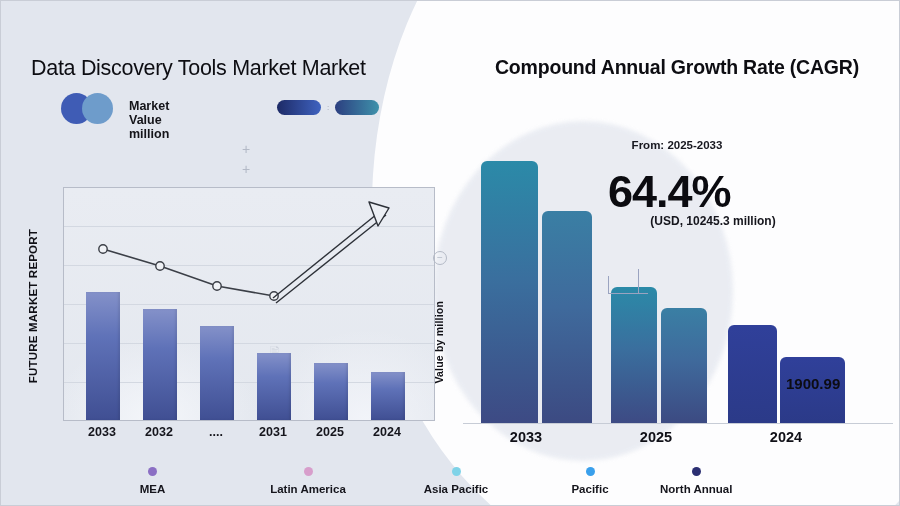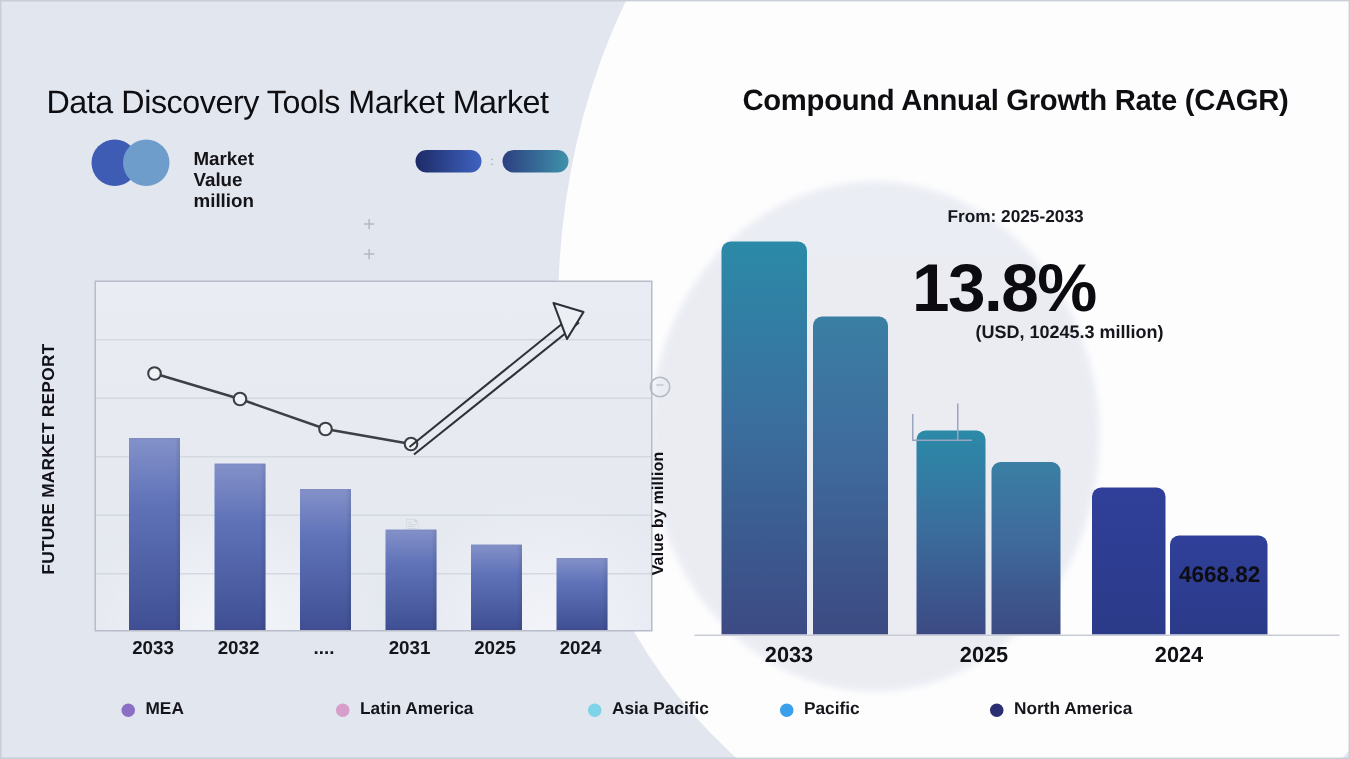--- a/index.html
+++ b/index.html
@@ -111,21 +111,21 @@
     position: absolute; left: 62px; top: 424px; width: 372px; height: 20px;
   }
   .xlab {
     position: absolute; font-size: 12.5px; font-weight: bold; color: #15151c;
     text-align: center; width: 54px;
   }
   .legend-bottom {
     position: absolute; left: 80px; top: 466px; width: 740px;
     display: flex; align-items: center;
   }
-  .lg-item { display: flex; align-items: center; gap: 7px; }
+  .lg-item { display: flex; align-items: center; gap: 7px; flex-direction: column; }
   .lg-dot { width: 9px; height: 9px; border-radius: 50%; }
   .lg-txt { font-size: 11.5px; font-weight: bold; color: #15151c; white-space: nowrap; }
 
   .minus-icon {
     position: absolute; left: 432px; top: 250px;
     width: 14px; height: 14px; border: 1px solid #b4bac6; border-radius: 50%;
     color: #b4bac6; font-size: 10px; line-height: 12px; text-align: center;
   }
   .ghost-icon { position: absolute; color: #cdd2dc; font-size: 12px; }
 
@@ -248,39 +248,39 @@
       <div class="xlab" style="left:126px;">....</div>
       <div class="xlab" style="left:183px;">2031</div>
       <div class="xlab" style="left:240px;">2025</div>
       <div class="xlab" style="left:297px;">2024</div>
     </div>
   </div>
 
   <div class="panel" id="right-panel">
     <div class="cagr-title">Compound Annual Growth Rate (CAGR)</div>
     <div class="cagr-sub">From: 2025-2033</div>
-    <div class="cagr-value">13.8%</div>
+    <div class="cagr-value">64.4%</div>
     <div class="cagr-unit">(USD, 10245.3 million)</div>
 
     <div class="rplot">
       <div class="bar-r grad-teal" style="left:18px;  width:57px; height:262px;"></div>
       <div class="bar-r grad-teal2" style="left:79px;  width:50px; height:212px;"></div>
       <div class="bar-r grad-teal" style="left:148px; width:46px; height:136px;"></div>
       <div class="bar-r grad-teal2" style="left:198px; width:46px; height:115px;"></div>
       <div class="bar-r grad-navy" style="left:265px; width:49px; height:98px;"></div>
       <div class="bar-r grad-navy" style="left:317px; width:65px; height:66px;"></div>
     </div>
 
     <div class="baseline"></div>
 
     <div class="rxlab" style="left:28px;">2033</div>
     <div class="rxlab" style="left:158px;">2025</div>
     <div class="rxlab" style="left:288px;">2024</div>
 
-    <div class="bar-value-label">4668.82</div>
+    <div class="bar-value-label">1900.99</div>
   </div>
 
   <div class="axis-y-title" style="left:432px; top:300px; font-size:10.5px;">Value by million</div>
 
   <div class="corner-mark"></div>
   <div class="corner-mark2"></div>
 
   <div class="legend-bottom">
     <div class="lg-item" style="width:143px;">
       <span class="lg-dot" style="background: rgb(139, 111, 196);"></span>
@@ -293,16 +293,16 @@
     <div class="lg-item" style="width:128px;">
       <span class="lg-dot" style="background: rgb(127, 211, 232);"></span>
       <span class="lg-txt">Asia Pacific</span>
     </div>
     <div class="lg-item" style="width:140px;">
       <span class="lg-dot" style="background: rgb(58, 160, 236);"></span>
       <span class="lg-txt">Pacific</span>
     </div>
     <div class="lg-item">
       <span class="lg-dot" style="background: rgb(43, 47, 114);"></span>
-      <span class="lg-txt">North America</span>
+      <span class="lg-txt">North Annual</span>
     </div>
   </div>
 </div>
 
 </body></html>

